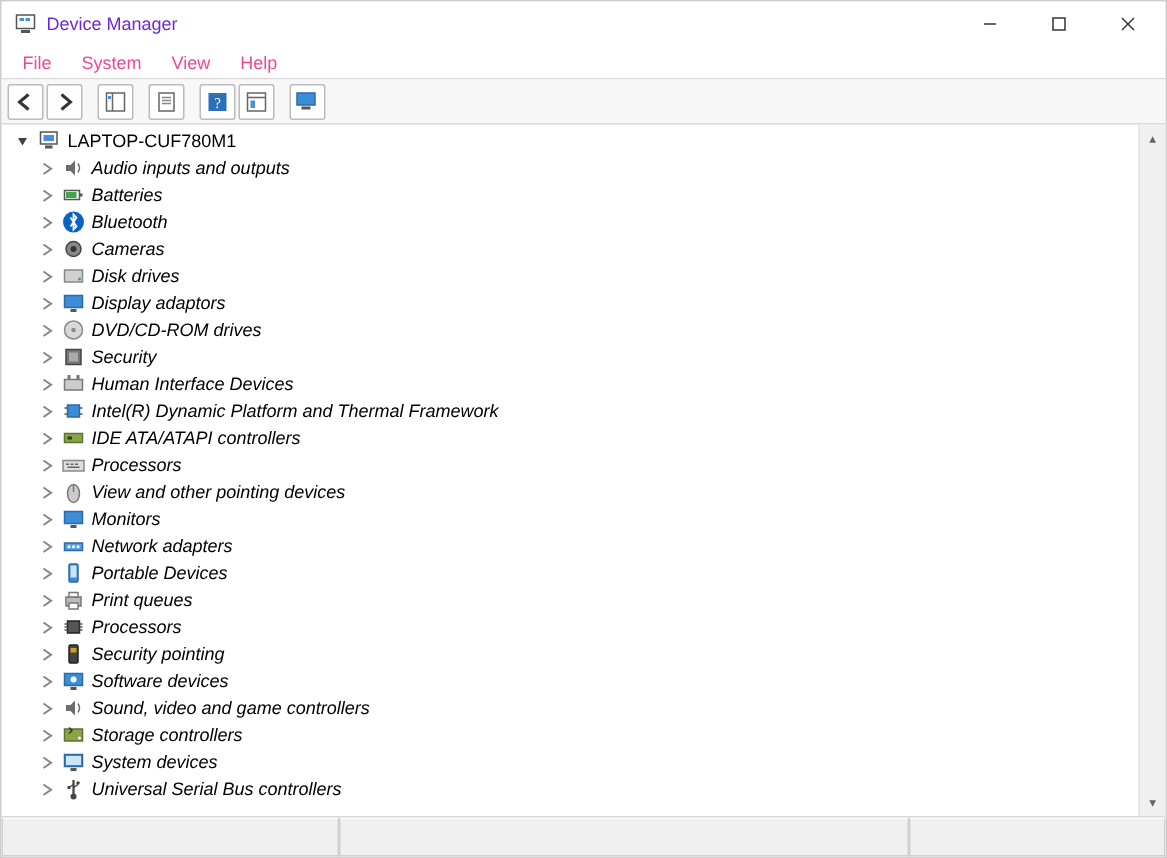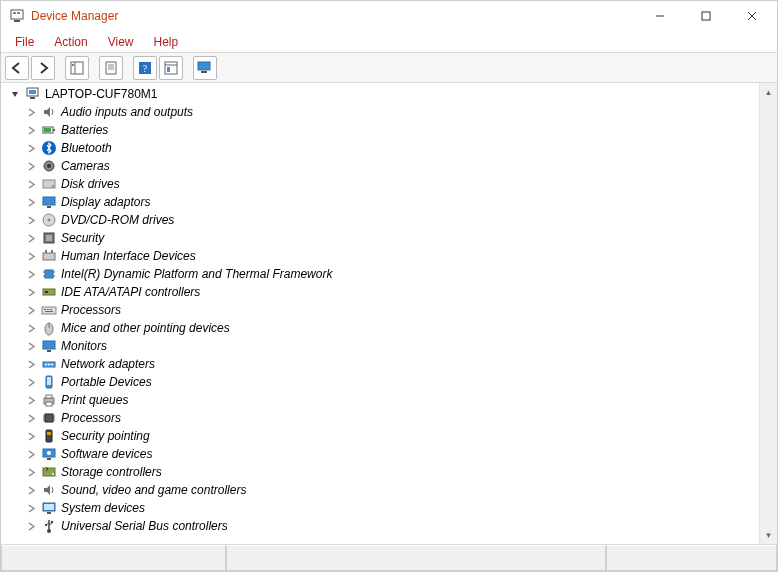--- a/index.html
+++ b/index.html
@@ -19,37 +19,37 @@
     height: 30px;
     display: flex;
     align-items: center;
     padding: 0 2px 0 8px;
     background: #fff;
   }
   .titlebar .app-icon {
     width: 16px; height: 16px; margin-right: 6px;
     display:inline-flex; align-items:center; justify-content:center;
   }
-  .titlebar .title { flex: 1; color: #c2410c; }
+  .titlebar .title { flex: 1; color: #6d28d9; }
   .win-controls { display: flex; }
   .win-btn {
     width: 46px; height: 30px;
     display: flex; align-items: center; justify-content: center;
     color: #555;
   }
   
   .menubar {
     height: 22px;
     display: flex; align-items: center;
     padding: 0 4px;
     border-bottom: 1px solid #d9d9d9;
   }
   .menuitem {
     padding: 2px 10px;
-    color: #b91c1c;
+    color: #ec4899;
   }
   
   .toolbar {
     height: 30px;
     display: flex; align-items: center;
     padding: 2px 4px;
     gap: 2px;
     border-bottom: 1px solid #d9d9d9;
     background: #f7f7f7;
   }
@@ -148,21 +148,21 @@
       <svg width="10" height="10">
           <line x1="1" y1="1" x2="9" y2="9" stroke="#333"></line>
           <line x1="9" y1="1" x2="1" y2="9" stroke="#333"></line>
         </svg>
     </div>
   </div>
 </div>
 
 <div class="menubar">
   <div class="menuitem">File</div>
-  <div class="menuitem">Action</div>
+  <div class="menuitem">System</div>
   <div class="menuitem">View</div>
   <div class="menuitem">Help</div>
 </div>
 
 <div class="toolbar">
   <div class="toolbtn" title="Back">
     <svg width="14" height="12">
         <path d="M9 1 L3 6 L9 11" fill="none" stroke="#333" stroke-width="2"></path>
       </svg>
   </div>
@@ -412,21 +412,21 @@
             <svg width="9" height="9">
               <path d="M2 1 L7 4.5 L2 8" fill="none" stroke="#888" stroke-width="1.4"></path>
             </svg>
           </span>
           <span class="dev-icon">
             <svg width="16" height="16">
               <ellipse cx="8" cy="9" rx="4" ry="6" fill="#ccc" stroke="#777"></ellipse>
               <line x1="8" y1="3" x2="8" y2="8" stroke="#777"></line>
             </svg>
           </span>
-          <span class="label">Mice and other pointing devices</span>
+          <span class="label">View and other pointing devices</span>
         </div>
         <div class="tree-row child">
           <span class="expander">
             <svg width="9" height="9">
               <path d="M2 1 L7 4.5 L2 8" fill="none" stroke="#888" stroke-width="1.4"></path>
             </svg>
           </span>
           <span class="dev-icon">
             <svg width="16" height="16">
               <rect x="2" y="3" width="12" height="8" fill="#3b8dd8" stroke="#2a6aa8"></rect>
@@ -529,40 +529,40 @@
           <span class="label">Software devices</span>
         </div>
         <div class="tree-row child">
           <span class="expander">
             <svg width="9" height="9">
               <path d="M2 1 L7 4.5 L2 8" fill="none" stroke="#888" stroke-width="1.4"></path>
             </svg>
           </span>
           <span class="dev-icon">
             <svg width="16" height="16">
+              <path d="M3 6 L6 6 L9 3 L9 13 L6 10 L3 10 Z" fill="#6d6d6d"></path>
+              <path d="M11 5 Q13 8 11 11" fill="none" stroke="#6d6d6d"></path>
+            </svg>
+          </span>
+          <span class="label">Sound, video and game controllers</span>
+        </div>
+        <div class="tree-row child">
+          <span class="expander">
+            <svg width="9" height="9">
+              <path d="M2 1 L7 4.5 L2 8" fill="none" stroke="#888" stroke-width="1.4"></path>
+            </svg>
+          </span>
+          <span class="dev-icon">
+            <svg width="16" height="16">
               <rect x="2" y="4" width="12" height="8" fill="#8aa546" stroke="#5d7330"></rect>
               <circle cx="12" cy="10" r="1" fill="#fff"></circle>
               <path d="M5 3 L7 5 L5 7" fill="none" stroke="#333"></path>
             </svg>
           </span>
           <span class="label">Storage controllers</span>
-        </div>
-        <div class="tree-row child">
-          <span class="expander">
-            <svg width="9" height="9">
-              <path d="M2 1 L7 4.5 L2 8" fill="none" stroke="#888" stroke-width="1.4"></path>
-            </svg>
-          </span>
-          <span class="dev-icon">
-            <svg width="16" height="16">
-              <path d="M3 6 L6 6 L9 3 L9 13 L6 10 L3 10 Z" fill="#6d6d6d"></path>
-              <path d="M11 5 Q13 8 11 11" fill="none" stroke="#6d6d6d"></path>
-            </svg>
-          </span>
-          <span class="label">Sound, video and game controllers</span>
         </div>
         <div class="tree-row child">
           <span class="expander">
             <svg width="9" height="9">
               <path d="M2 1 L7 4.5 L2 8" fill="none" stroke="#888" stroke-width="1.4"></path>
             </svg>
           </span>
           <span class="dev-icon">
             <svg width="16" height="16">
               <rect x="2" y="3" width="12" height="8" fill="#3b8dd8" stroke="#2a6aa8"></rect>

